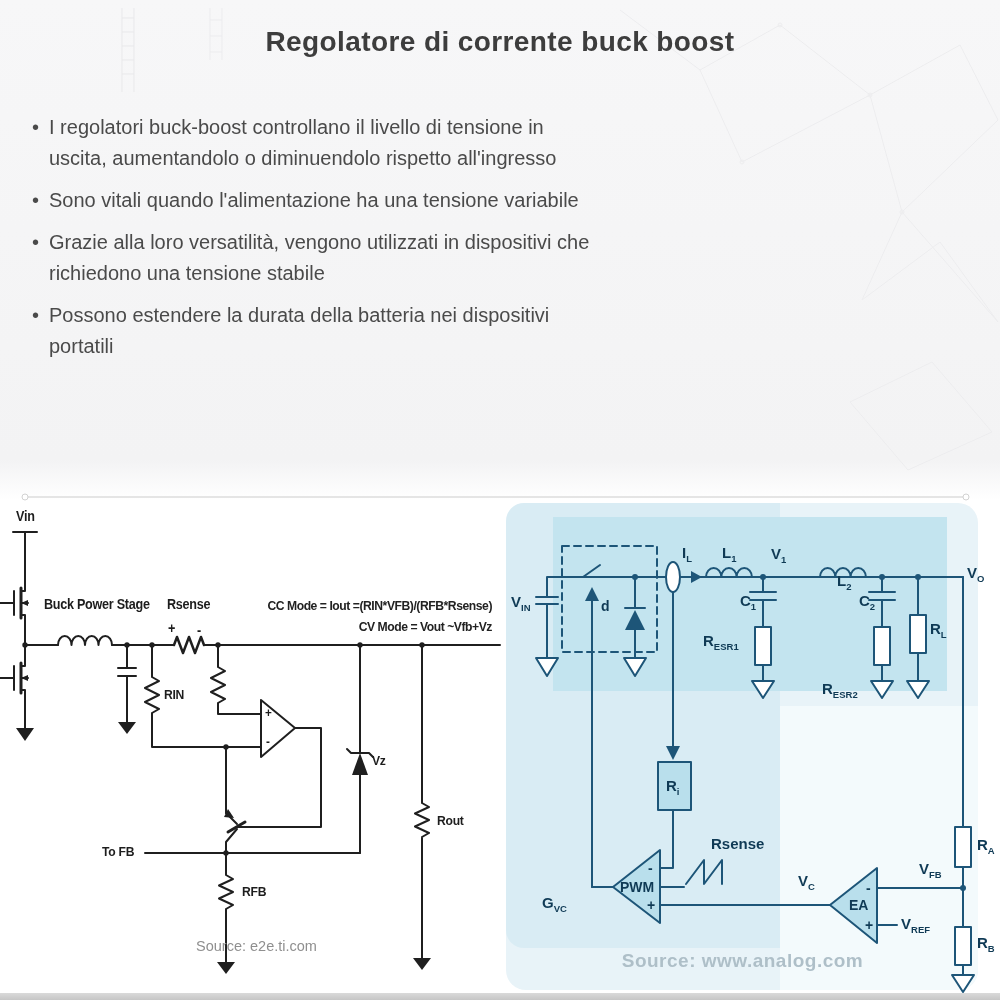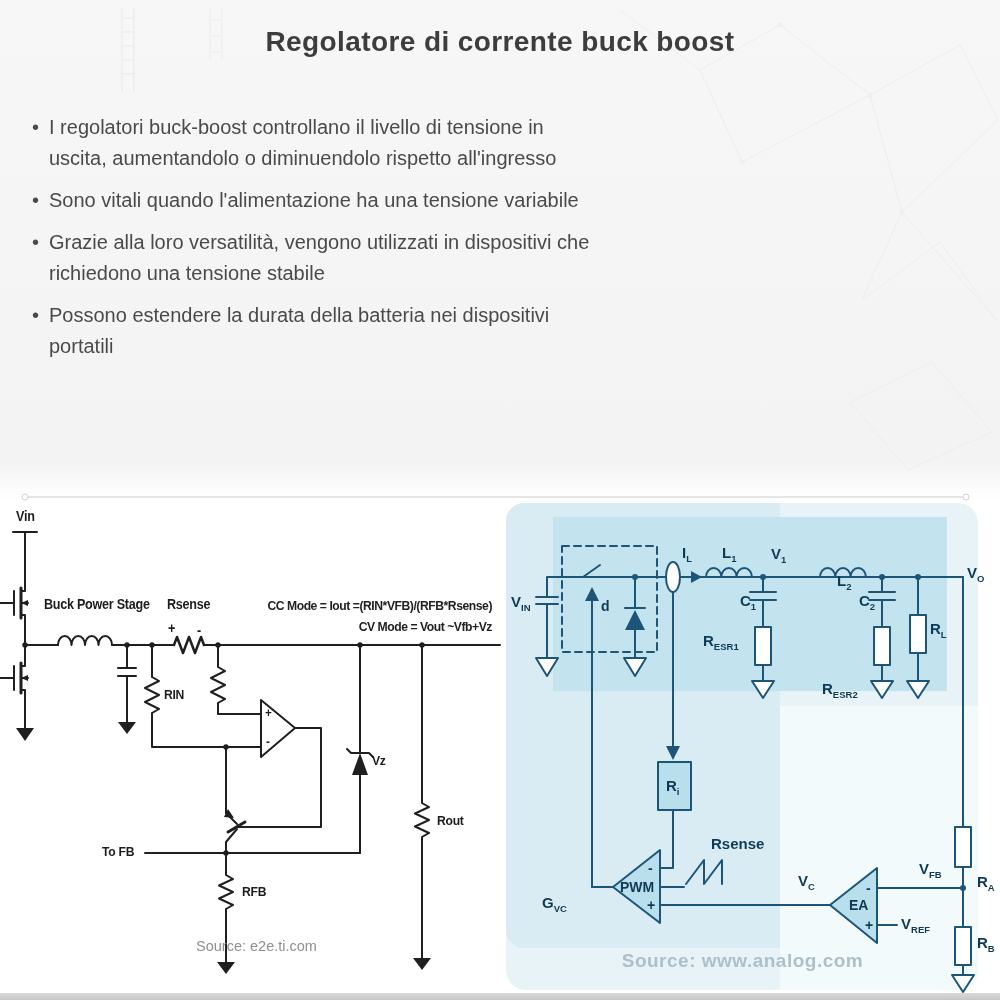--- a/index.html
+++ b/index.html
@@ -234,18 +234,18 @@
   <span class="lbl right-lbl" style="left:620px;top:879px;font-size:14px;">PWM</span>
   <span class="lbl right-lbl sign" style="left:648px;top:860px;">-</span>
   <span class="lbl right-lbl sign" style="left:647px;top:897px;">+</span>
   <span class="lbl right-lbl" style="left:542px;top:894px;"><span>G</span><span class="sub">VC</span></span>
   <span class="lbl right-lbl" style="left:798px;top:872px;"><span>V</span><span class="sub">C</span></span>
   <span class="lbl right-lbl" style="left:849px;top:897px;font-size:14px;">EA</span>
   <span class="lbl right-lbl sign" style="left:866px;top:880px;">-</span>
   <span class="lbl right-lbl sign" style="left:865px;top:917px;">+</span>
   <span class="lbl right-lbl" style="left:919px;top:860px;"><span>V</span><span class="sub">FB</span></span>
   <span class="lbl right-lbl" style="left:901px;top:915px;"><span>V</span><span class="sub">REF</span></span>
-  <span class="lbl right-lbl" style="left:977px;top:836px;margin-top:37px;"><span>R</span><span class="sub">A</span></span>
+  <span class="lbl right-lbl" style="left:977px;top:836px;"><span>R</span><span class="sub">A</span></span>
   <span class="lbl right-lbl" style="left:977px;top:934px;"><span>R</span><span class="sub">B</span></span>
   <div class="src-right" style="top:950px;font-weight:bold;">Source: www.analog.com</div>
 
   <div class="bottom-bar"></div>
 </div>
 
 </body></html>

